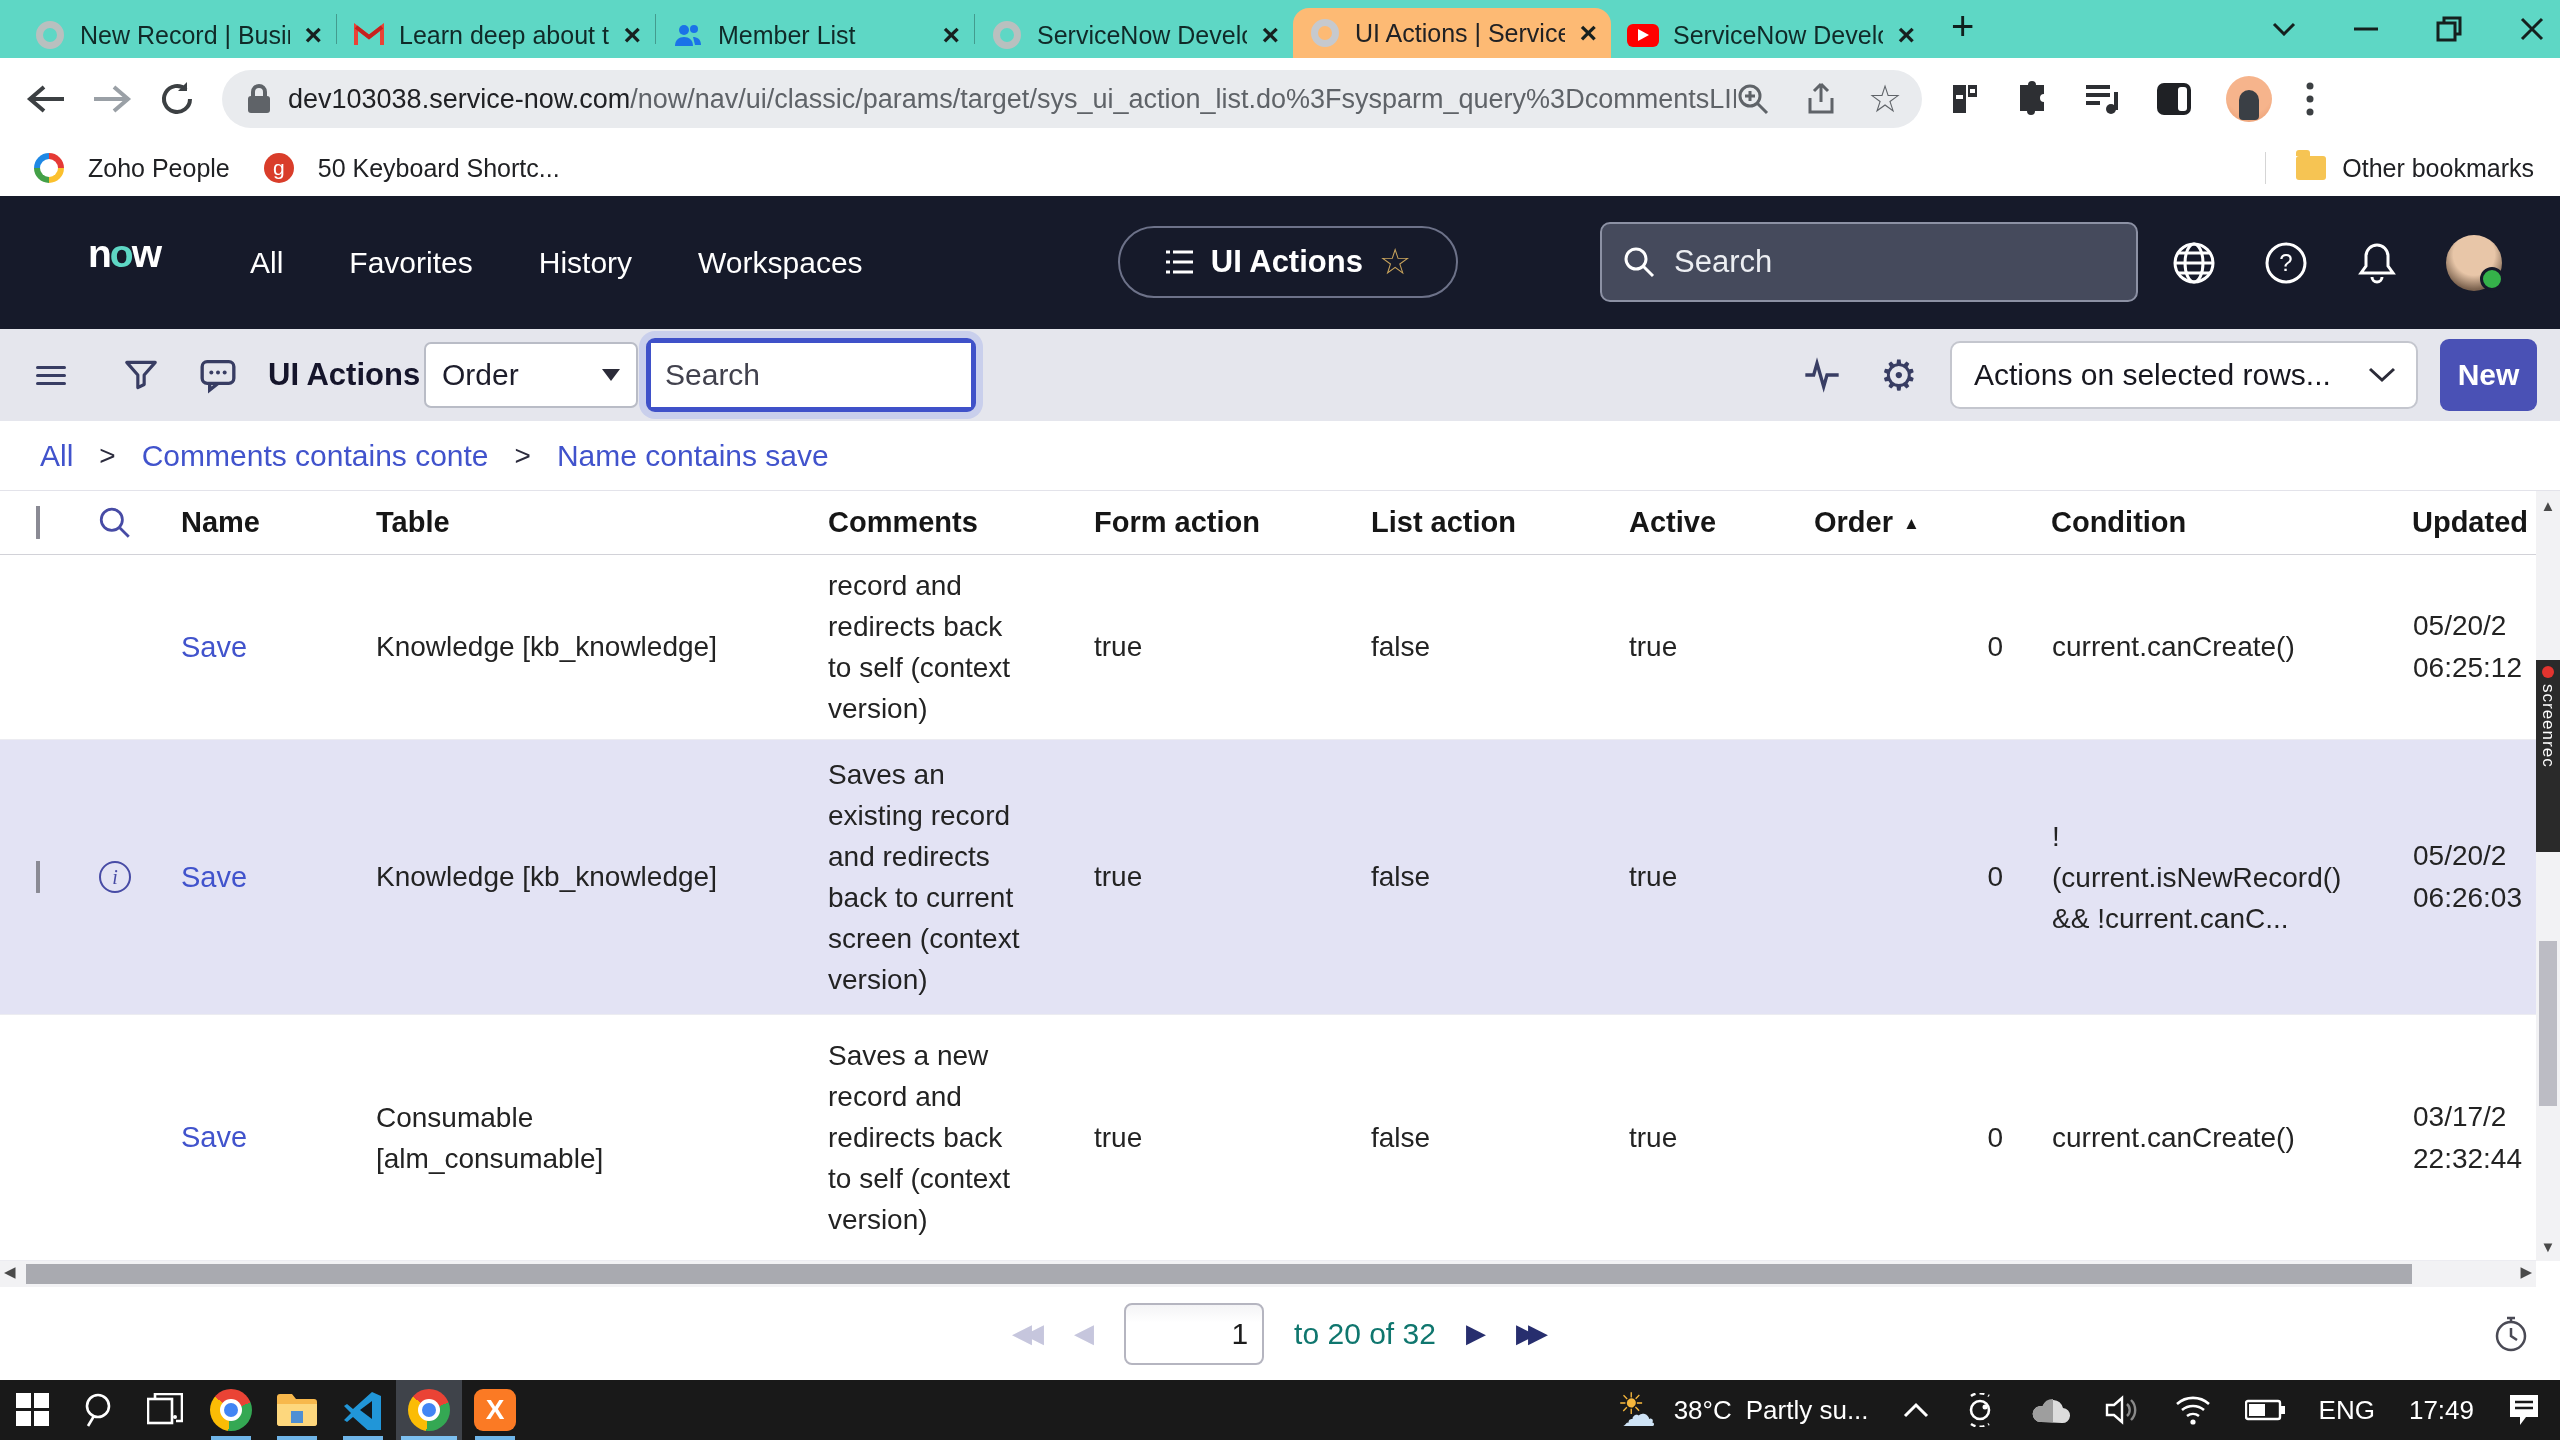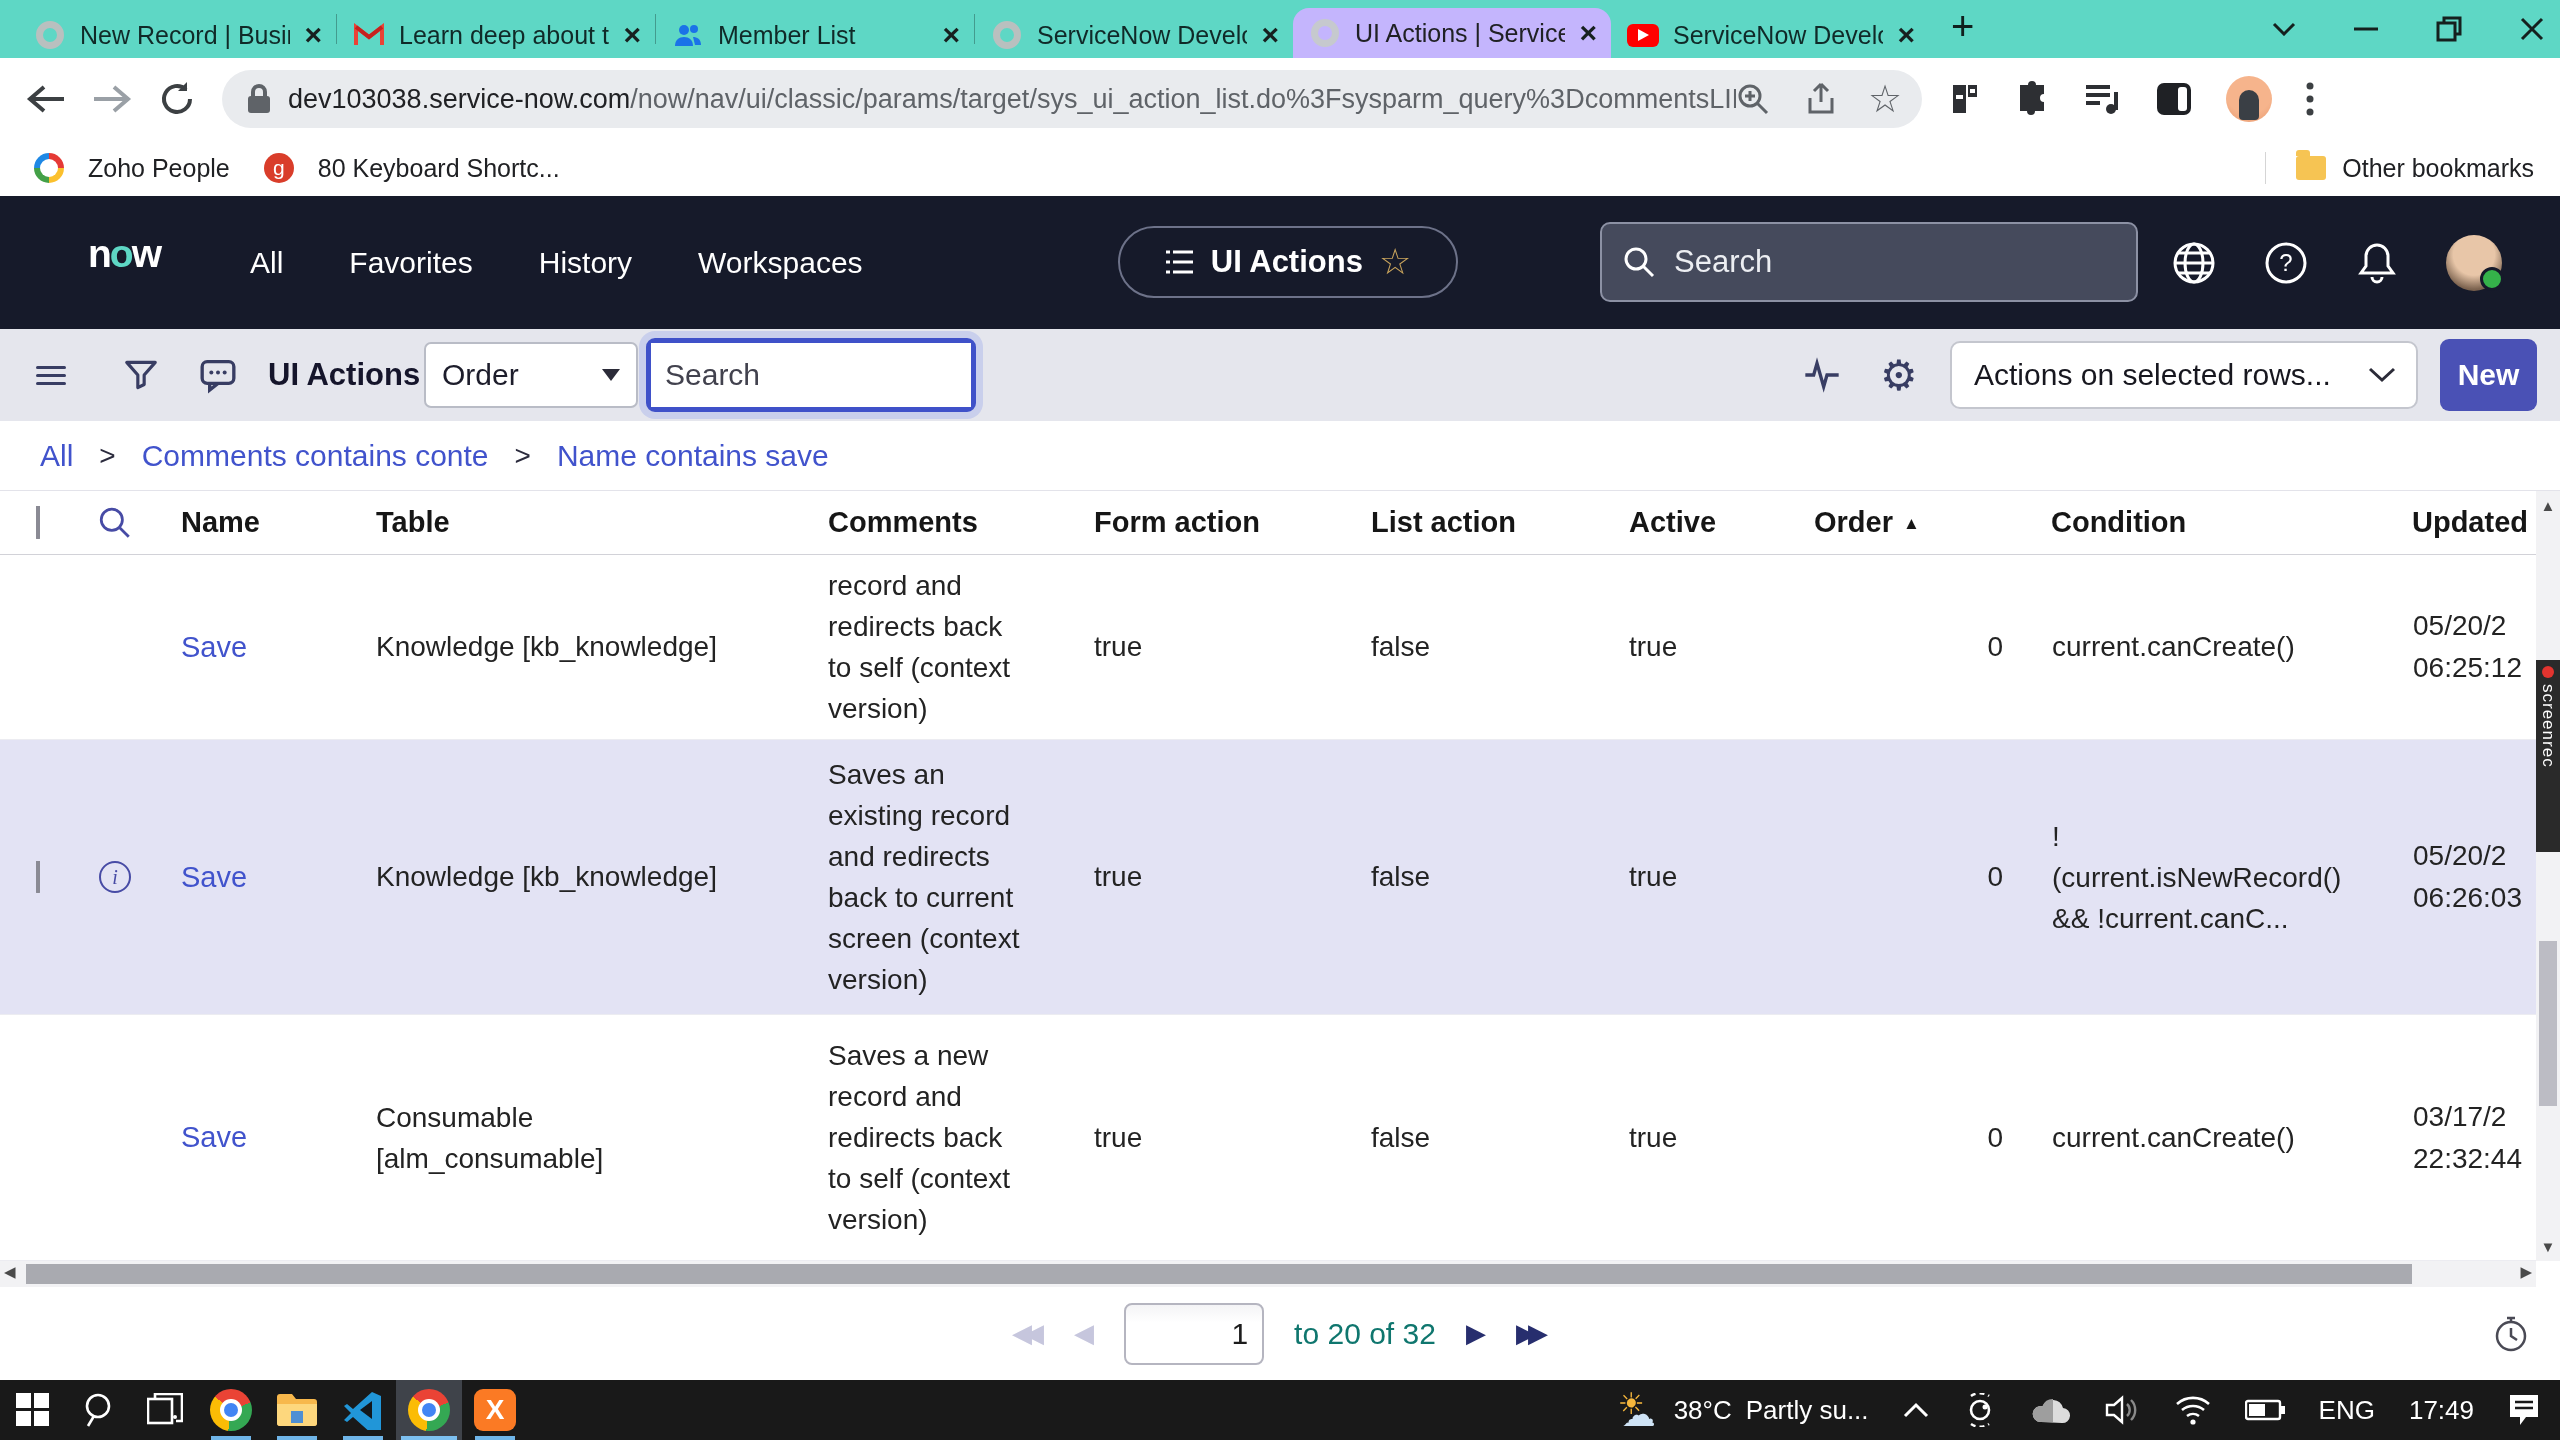--- a/index.html
+++ b/index.html
@@ -4,21 +4,21 @@
 <style>
   * { margin:0; padding:0; box-sizing:border-box; }
   html,body { width:2560px; height:1440px; overflow:hidden; font-family:"Liberation Sans", sans-serif; background:#fff; }
   svg { display:block; }
 
   
   .tabbar { position:absolute; top:0; left:0; width:2560px; height:58px; background:#5ed7c5; display:flex; align-items:flex-end; }
   .tabs { display:flex; align-items:flex-end; margin-left:18px; height:58px; }
   .tab { width:318px; height:46px; display:flex; align-items:center; gap:14px; padding:0 14px 0 16px; position:relative; }
   .tab .title { flex:1; font-size:25px; color:#102a28; white-space:nowrap; overflow:hidden; }
-  .tab.active { background:#c4b5fd; border-radius:16px 16px 0 0; height:50px; }
+  .tab.active { background:#fdba74; border-radius:16px 16px 0 0; height:50px; }
   .tab.active .title { color:#202124; }
   .tab .close { font-size:30px; color:#17201f; line-height:1; font-weight:bold; cursor:default; }
   .tab-divider { width:1px; height:30px; background:rgba(0,0,0,0.28); align-self:center; }
   .favicon { width:32px; height:32px; flex:0 0 32px; display:flex; align-items:center; justify-content:center; }
   .sn-favicon { width:28px; height:28px; border-radius:50%; border:7px solid #b9c0bf; background:transparent; }
   .tab.active .sn-favicon { border-color:#c6c9ce; }
   .yt-favicon { width:32px; height:23px; background:#f00; border-radius:6px; display:flex; align-items:center; justify-content:center; }
   .yt-favicon:before { content:""; border-left:11px solid #fff; border-top:6px solid transparent; border-bottom:6px solid transparent; }
   .newtab-btn { font-size:40px; color:#10201e; margin:0 0 6px 22px; align-self:center; line-height:1; }
   .win-controls { position:absolute; right:16px; top:0; height:58px; display:flex; align-items:center; gap:58px; }
@@ -297,21 +297,21 @@
   </div>
 </div>
 
 <div class="bookmarks">
   <div class="bm">
     <span class="zoho-ico"></span>
     <span>Zoho People</span>
   </div>
   <div class="bm">
     <span class="gl-ico">g</span>
-    <span>80 Keyboard Shortc...</span>
+    <span>50 Keyboard Shortc...</span>
   </div>
   <div class="bm-right">
     <span class="bm-sep"></span>
     <span class="folder-ico"></span>
     <span>Other bookmarks</span>
   </div>
 </div>
 
 <div class="sn-header">
   <div class="sn-logo"><span>n</span><span class="o">o</span><span>w</span></div>

